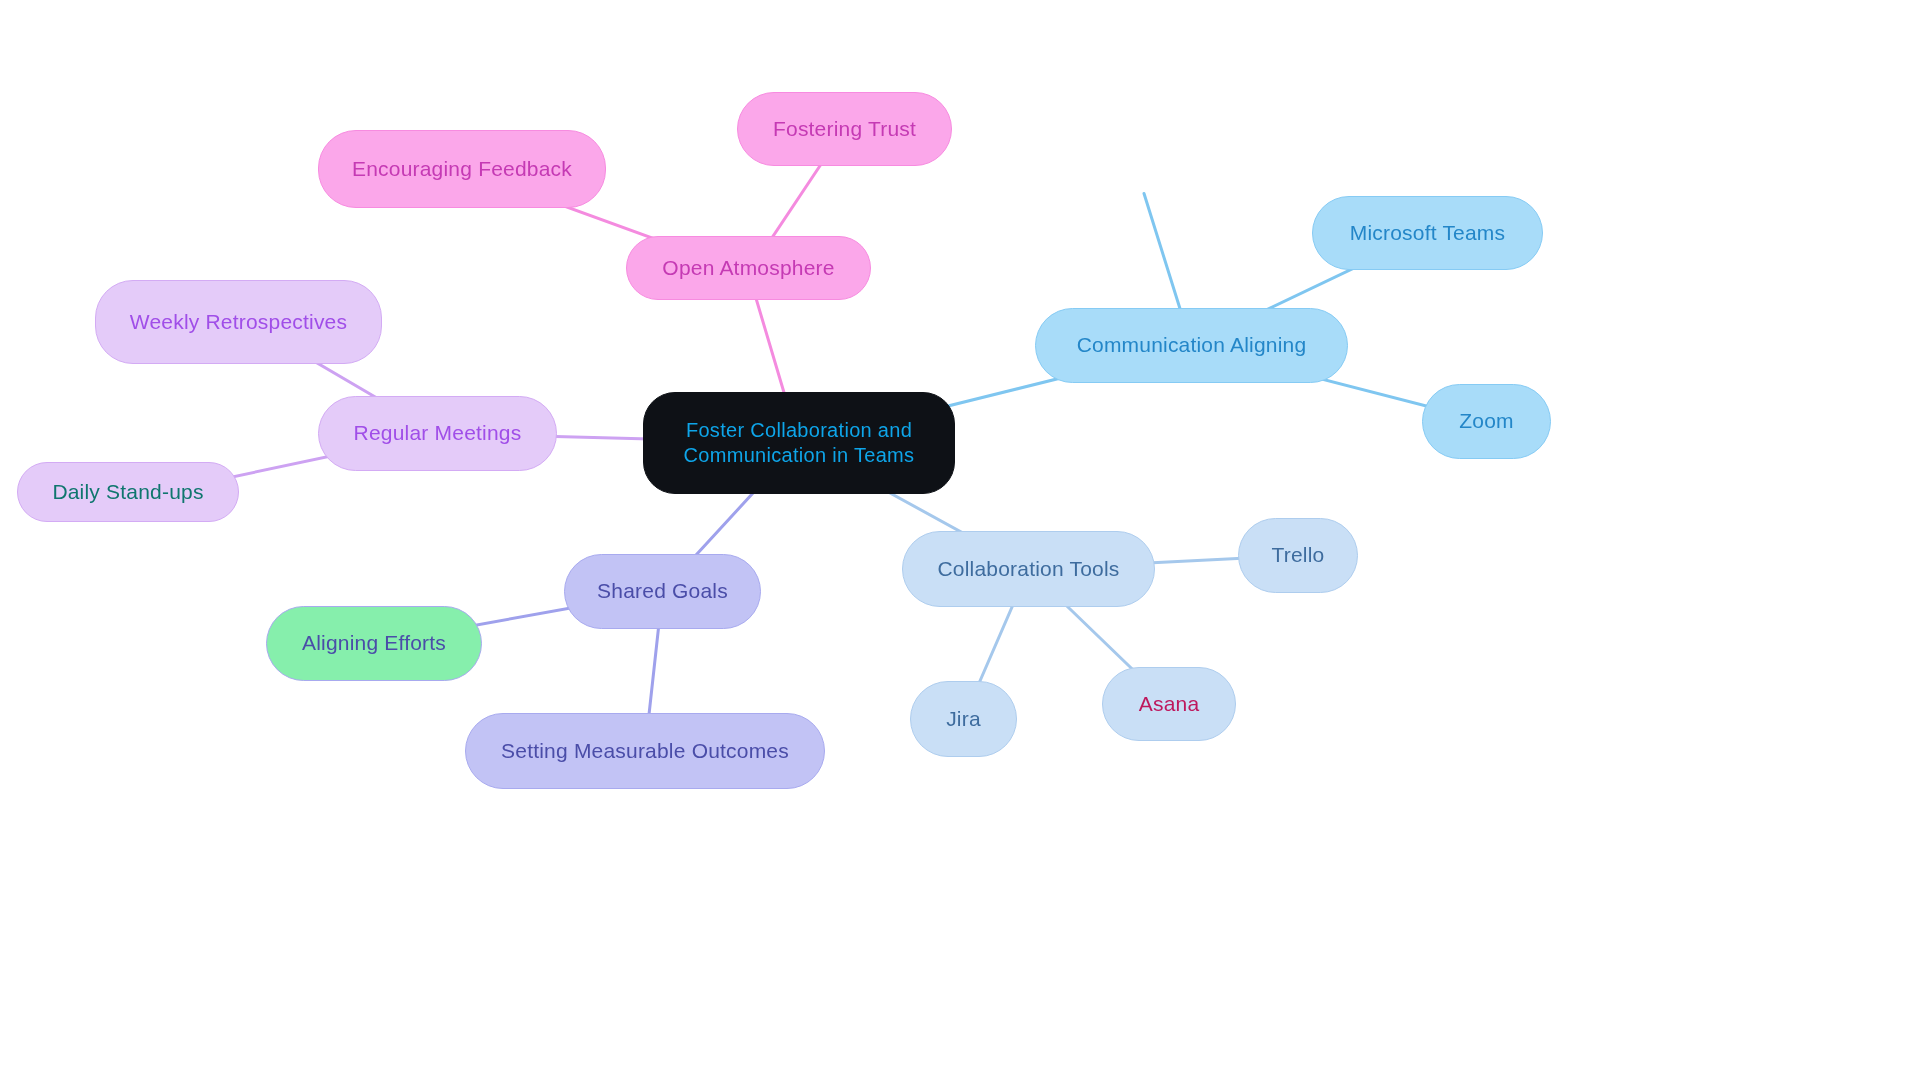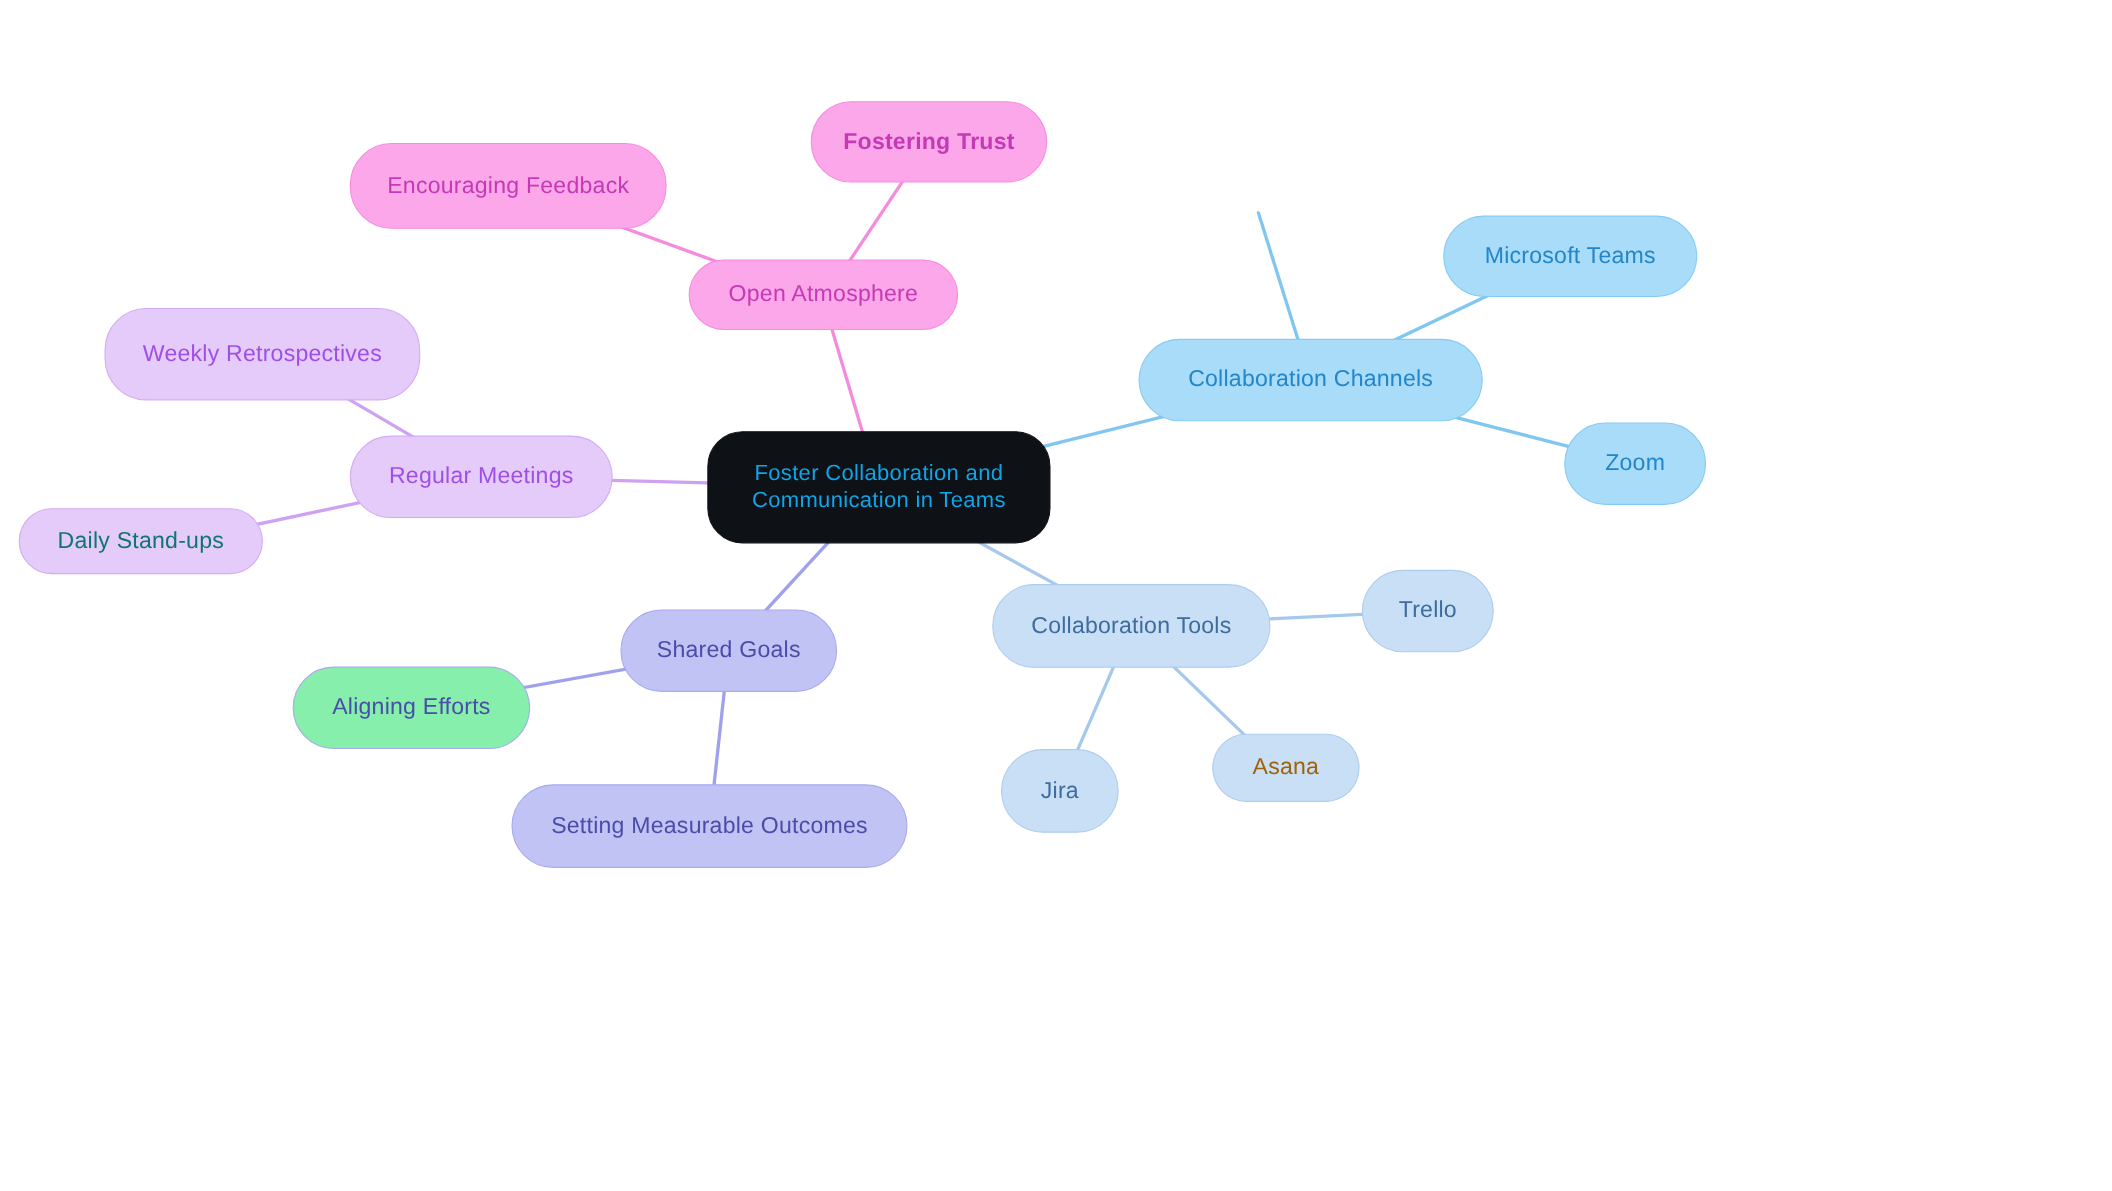--- a/index.html
+++ b/index.html
@@ -68,28 +68,28 @@
       <line x1="1028.5" y1="569" x2="963.5" y2="719" stroke="#A5C8EC" stroke-width="3" stroke-linecap="round"></line>
       <line x1="1028.5" y1="569" x2="1169" y2="704.5" stroke="#A5C8EC" stroke-width="3" stroke-linecap="round"></line>
       <line x1="799" y1="443" x2="662.5" y2="591.5" stroke="#9FA1EC" stroke-width="3" stroke-linecap="round"></line>
       <line x1="662.5" y1="591.5" x2="374" y2="643.5" stroke="#9FA1EC" stroke-width="3" stroke-linecap="round"></line>
       <line x1="662.5" y1="591.5" x2="645" y2="751" stroke="#9FA1EC" stroke-width="3" stroke-linecap="round"></line>
     </svg>
 
 <div class="node center" style="left: 643px; top: 392px; width: 312px; height: 102px; background: rgb(14, 17, 22); color: #0ea5e9; border: 1px solid rgb(14, 17, 22);"><span>Foster Collaboration and
 Communication in Teams</span></div>
     <div class="node" style="left: 626px; top: 236px; width: 245px; height: 64px; background: rgb(251, 167, 234); color: rgb(197, 58, 180); border: 1px solid rgb(247, 139, 224);"><span>Open Atmosphere</span></div>
-    <div class="node" style="left: 737px; top: 92px; width: 215px; height: 74px; background: rgb(251, 167, 234); color: rgb(197, 58, 180); border: 1px solid rgb(247, 139, 224); font-weight: bold;"><span>Fostering Trust</span></div>
+    <div class="node" style="left: 737px; top: 92px; width: 215px; height: 74px; background: rgb(251, 167, 234); color: rgb(197, 58, 180); border: 1px solid rgb(247, 139, 224);"><span>Fostering Trust</span></div>
     <div class="node" style="left: 318px; top: 130px; width: 288px; height: 78px; background: rgb(251, 167, 234); color: rgb(197, 58, 180); border: 1px solid rgb(247, 139, 224);"><span>Encouraging Feedback</span></div>
     <div class="node" style="left: 318px; top: 396px; width: 239px; height: 75px; background: rgb(228, 203, 249); color: rgb(160, 78, 232); border: 1px solid rgb(211, 171, 244);"><span>Regular Meetings</span></div>
     <div class="node" style="left: 95px; top: 280px; width: 287px; height: 84px; background: rgb(228, 203, 249); color: rgb(160, 78, 232); border: 1px solid rgb(211, 171, 244);"><span>Weekly Retrospectives</span></div>
     <div class="node" style="left: 17px; top: 462px; width: 222px; height: 60px; background: rgb(228, 203, 249); color: #0f766e; border: 1px solid rgb(211, 171, 244);"><span>Daily Stand-ups</span></div>
-    <div class="node" style="left: 1035px; top: 308px; width: 313px; height: 75px; background: rgb(168, 220, 249); color: rgb(35, 134, 200); border: 1px solid rgb(134, 203, 244);"><span>Collaboration Channels</span></div>
+    <div class="node" style="left: 1035px; top: 308px; width: 313px; height: 75px; background: rgb(168, 220, 249); color: rgb(35, 134, 200); border: 1px solid rgb(134, 203, 244);"><span>Communication Aligning</span></div>
     <div class="node" style="left: 1312px; top: 196px; width: 231px; height: 74px; background: rgb(168, 220, 249); color: rgb(35, 134, 200); border: 1px solid rgb(134, 203, 244);"><span>Microsoft Teams</span></div>
     <div class="node" style="left: 902px; top: 531px; width: 253px; height: 76px; background: rgb(201, 223, 246); color: rgb(62, 108, 158); border: 1px solid rgb(174, 205, 238);"><span>Collaboration Tools</span></div>
     <div class="node" style="left: 1422px; top: 384px; width: 129px; height: 75px; background: rgb(168, 220, 249); color: rgb(35, 134, 200); border: 1px solid rgb(134, 203, 244);"><span>Zoom</span></div>
     <div class="node" style="left: 1238px; top: 518px; width: 120px; height: 75px; background: rgb(201, 223, 246); color: rgb(62, 108, 158); border: 1px solid rgb(174, 205, 238);"><span>Trello</span></div>
     <div class="node" style="left: 910px; top: 681px; width: 107px; height: 76px; background: rgb(201, 223, 246); color: rgb(62, 108, 158); border: 1px solid rgb(174, 205, 238);"><span>Jira</span></div>
-    <div class="node" style="left: 1102px; top: 667px; width: 134px; height: 62px; background: rgb(201, 223, 246); color: #a16207; border: 1px solid rgb(174, 205, 238);"><span>Asana</span></div>
+    <div class="node" style="left: 1102px; top: 667px; width: 134px; height: 74px; background: rgb(201, 223, 246); color: #be185d; border: 1px solid rgb(174, 205, 238);"><span>Asana</span></div>
     <div class="node" style="left: 564px; top: 554px; width: 197px; height: 75px; background: rgb(194, 195, 245); color: rgb(74, 77, 168); border: 1px solid rgb(168, 170, 239);"><span>Shared Goals</span></div>
     <div class="node" style="left: 266px; top: 606px; width: 216px; height: 75px; background: #86efac; color: rgb(74, 77, 168); border: 1px solid rgb(168, 170, 239);"><span>Aligning Efforts</span></div>
     <div class="node" style="left: 465px; top: 713px; width: 360px; height: 76px; background: rgb(194, 195, 245); color: rgb(74, 77, 168); border: 1px solid rgb(168, 170, 239);"><span>Setting Measurable Outcomes</span></div>
   </div>
 
 </body></html>

